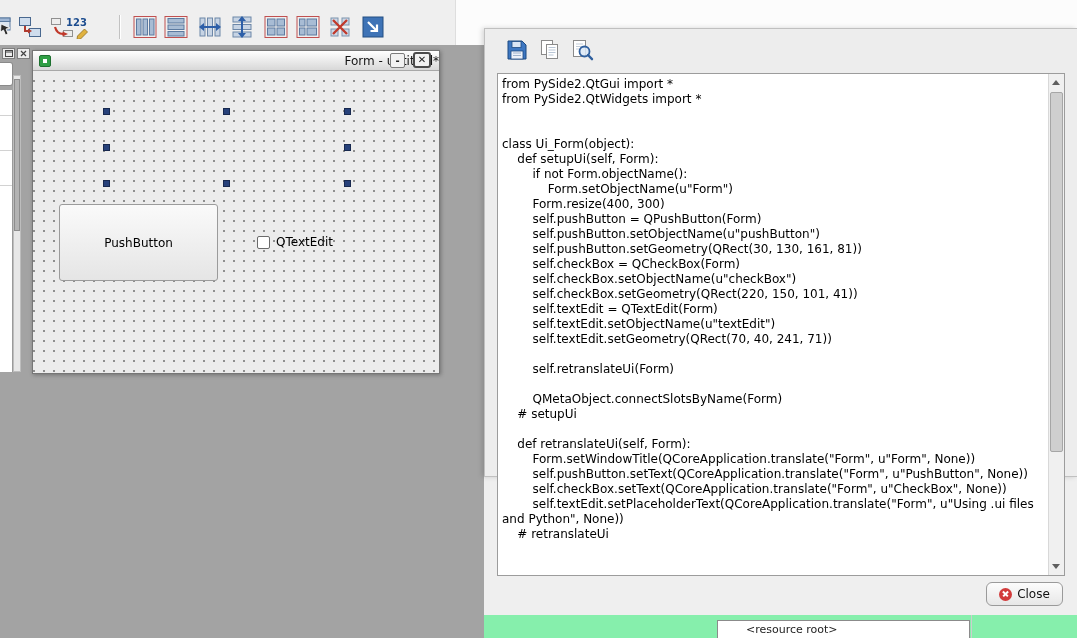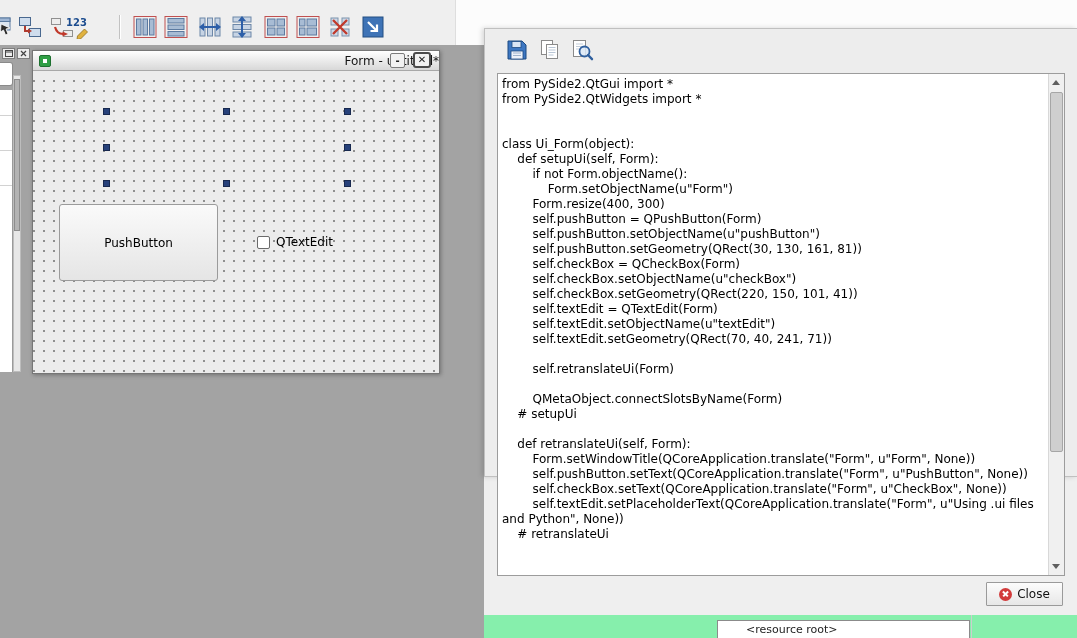--- a/index.html
+++ b/index.html
@@ -55,21 +55,21 @@
   .dialog{left:484px;top:28px;width:593px;height:449px;background:#ededed;border:1px solid #c0c0c0;border-right:none;box-shadow:-2px 0 5px rgba(0,0,0,.15)}
   .dbtn{width:24px;height:24px;display:inline-block}
   .code-area{left:12px;top:44px;width:568px;height:503px;background:#fff;border:1px solid #9c9c9c}
   .code-pre{position:absolute;left:4px;top:3px;right:18px;bottom:3px;font-family:"DejaVu Sans","Liberation Sans",sans-serif;font-size:12px;line-height:15px;white-space:pre-wrap;word-wrap:break-word;overflow:hidden;color:#000}
   .vscroll{position:absolute;right:0;top:0;bottom:0;width:16px;background:#f0f0f0;border-left:1px solid #d8d8d8}
   .sb-up,.sb-down{position:absolute;left:0;width:15px;height:16px;background:#f0f0f0}
   .sb-up{top:0}.sb-down{bottom:0}
   .sb-up::after{content:"";position:absolute;left:3px;top:6px;border-left:4px solid transparent;border-right:4px solid transparent;border-bottom:5px solid #5f5f5f}
   .sb-down::after{content:"";position:absolute;left:3px;top:5px;border-left:4px solid transparent;border-right:4px solid transparent;border-top:5px solid #5f5f5f}
   .sb-thumb{position:absolute;left:1px;top:18px;width:13px;height:360px;background:#cfcfcf;border:1px solid #a6a6a6;border-radius:2px}
-  .close-btn{left:501px;top:553px;width:77px;height:24px;background:linear-gradient(#fcfcfc,#e7e7e7);border:1px solid #9a9a9a;border-radius:1px;display:flex;align-items:center;justify-content:center;gap:5px;font:inherit}
+  .close-btn{left:501px;top:553px;width:77px;height:24px;background:linear-gradient(#fcfcfc,#e7e7e7);border:1px solid #9a9a9a;border-radius:6px;display:flex;align-items:center;justify-content:center;gap:5px;font:inherit}
   .close-badge{width:13px;height:13px;border-radius:50%;background:#d23b3b;position:relative;flex:none}
   .close-badge::before,.close-badge::after{content:"";position:absolute;left:3px;top:5.7px;width:7px;height:1.6px;background:#fff}
   .close-badge::before{transform:rotate(45deg)}
   .close-badge::after{transform:rotate(-45deg)}
   .close-label{font-size:12px;color:#111}
 
   
   .bottom-strip{left:484px;top:615px;width:593px;height:23px;background:#86efac}
   .resource-box{left:233px;top:5px;width:253px;height:18px;background:#fff;border:1px solid #8b8b8b;border-bottom:none;font-size:11px;color:#222;padding:2px 0 0 28px;white-space:nowrap}
   .strip-divider{left:487px;top:0;width:1px;height:23px;background:#cdcdcd}

